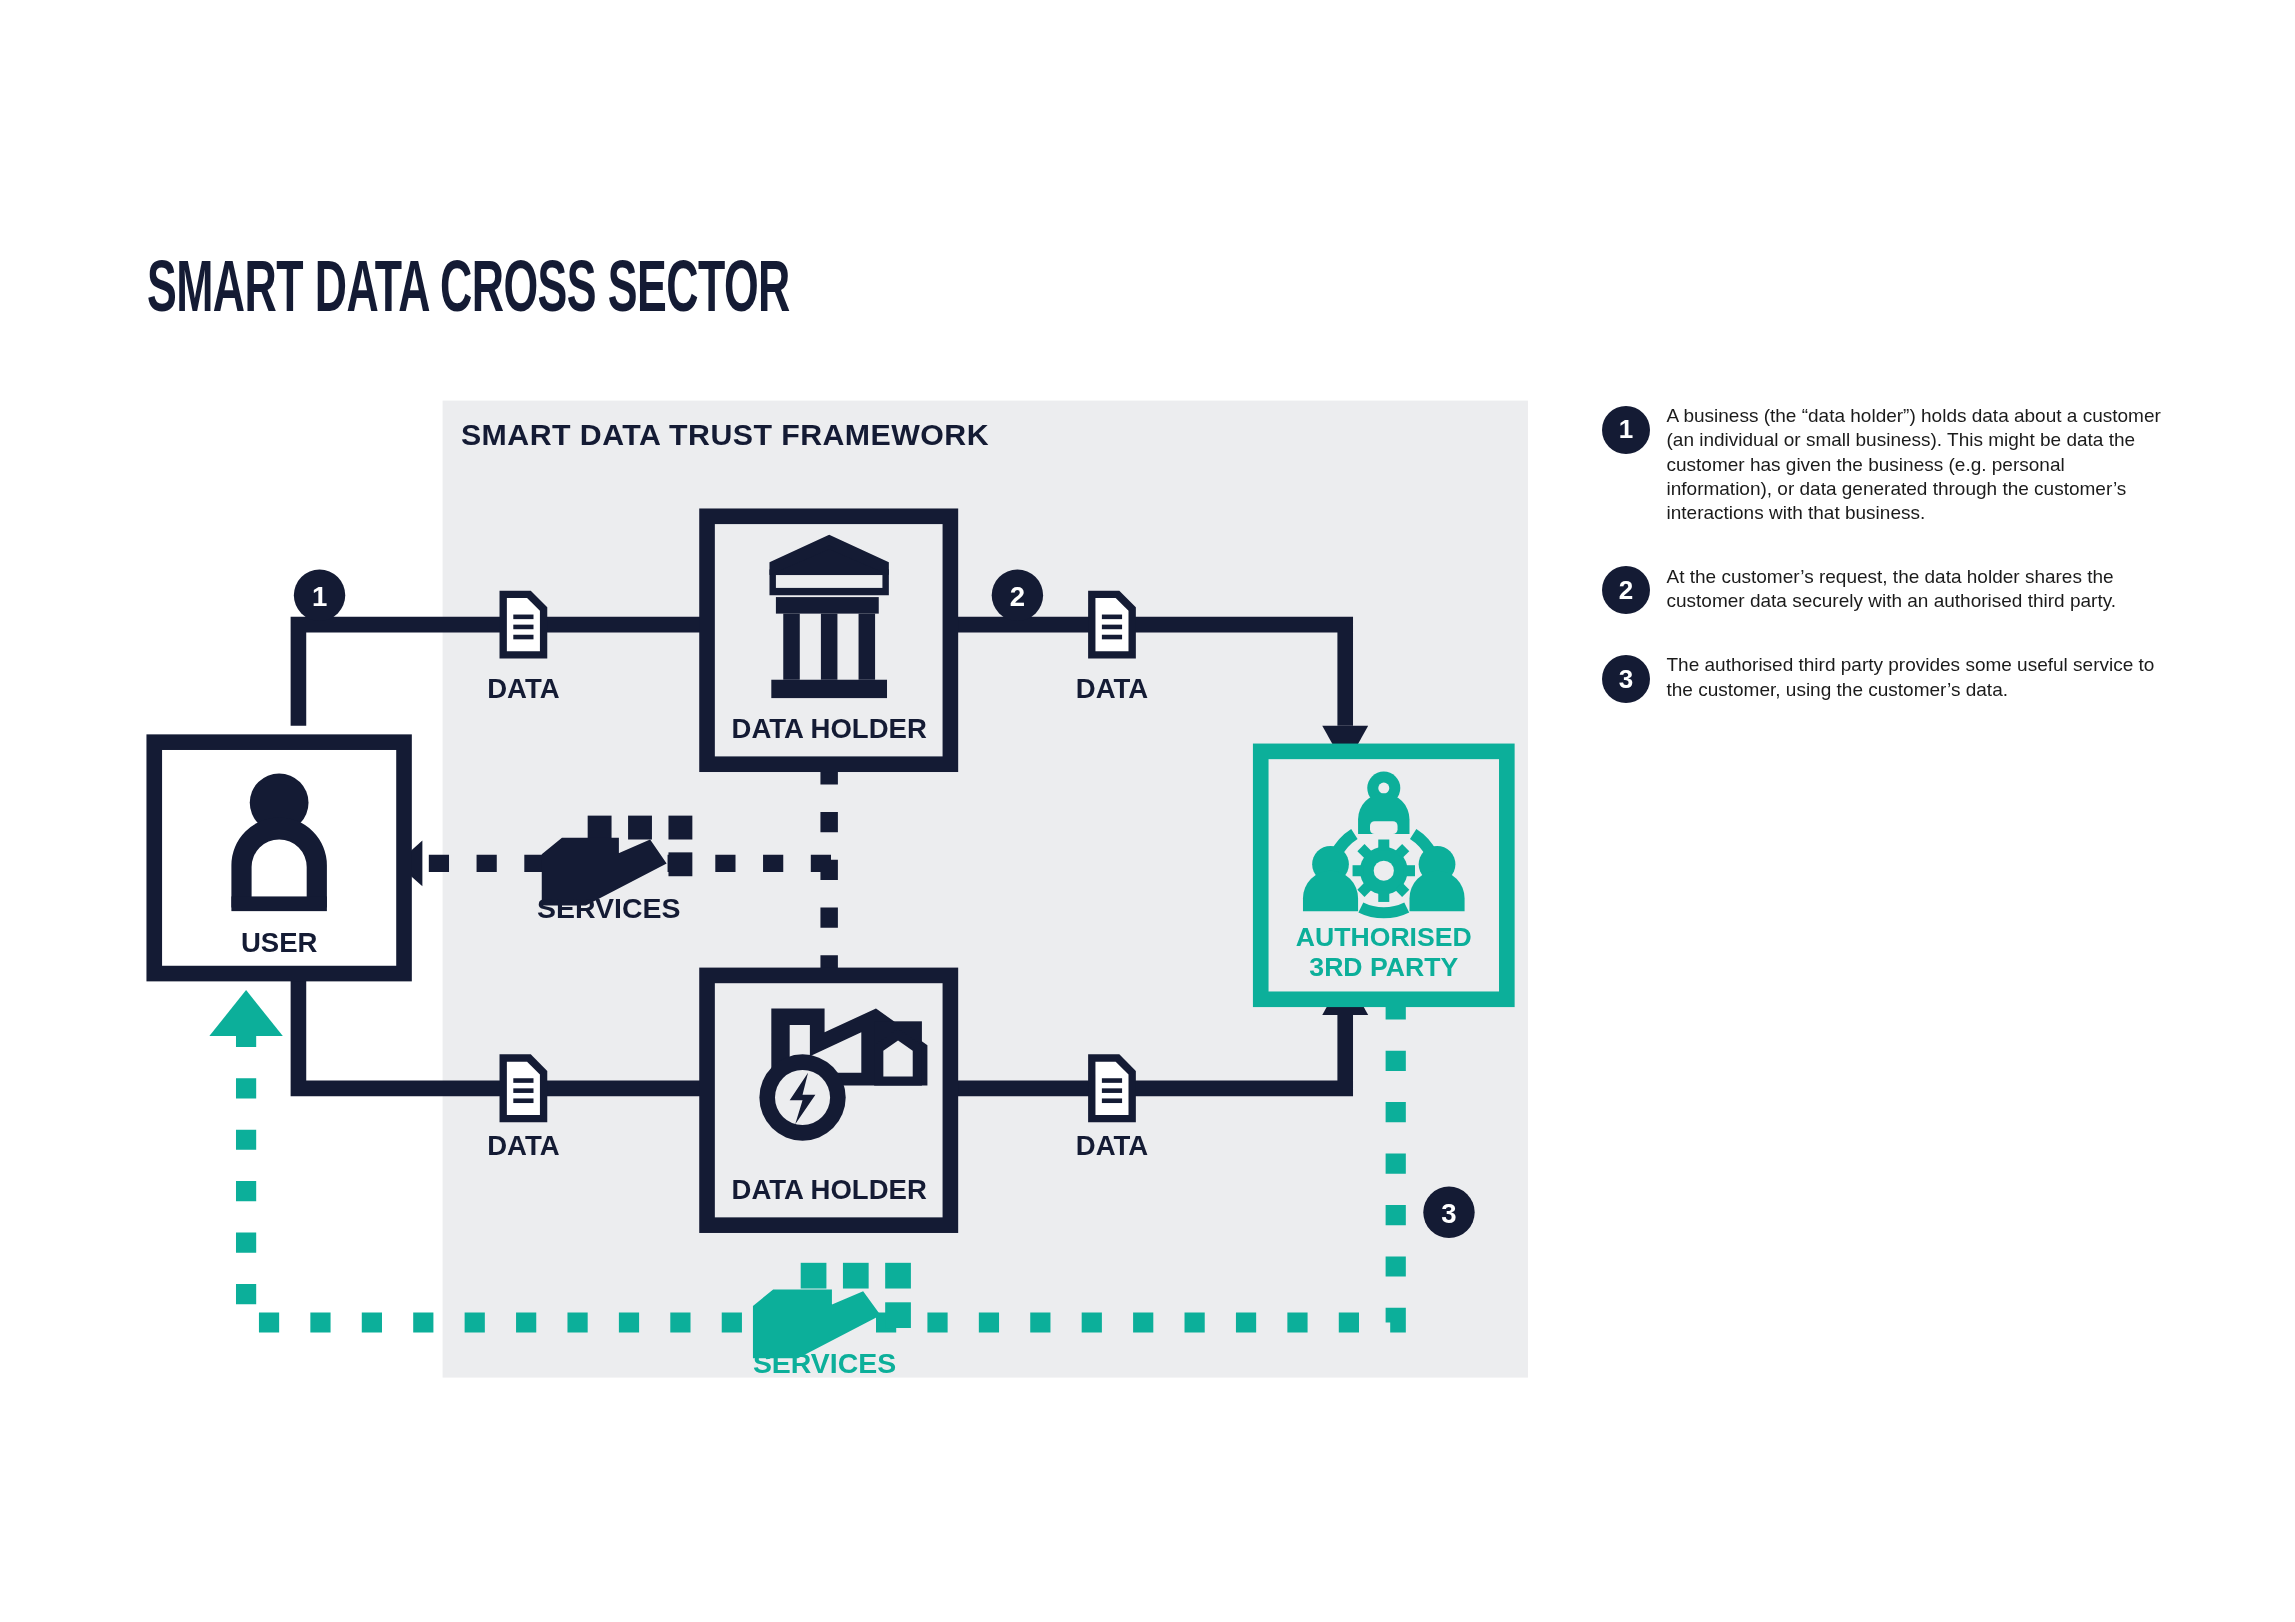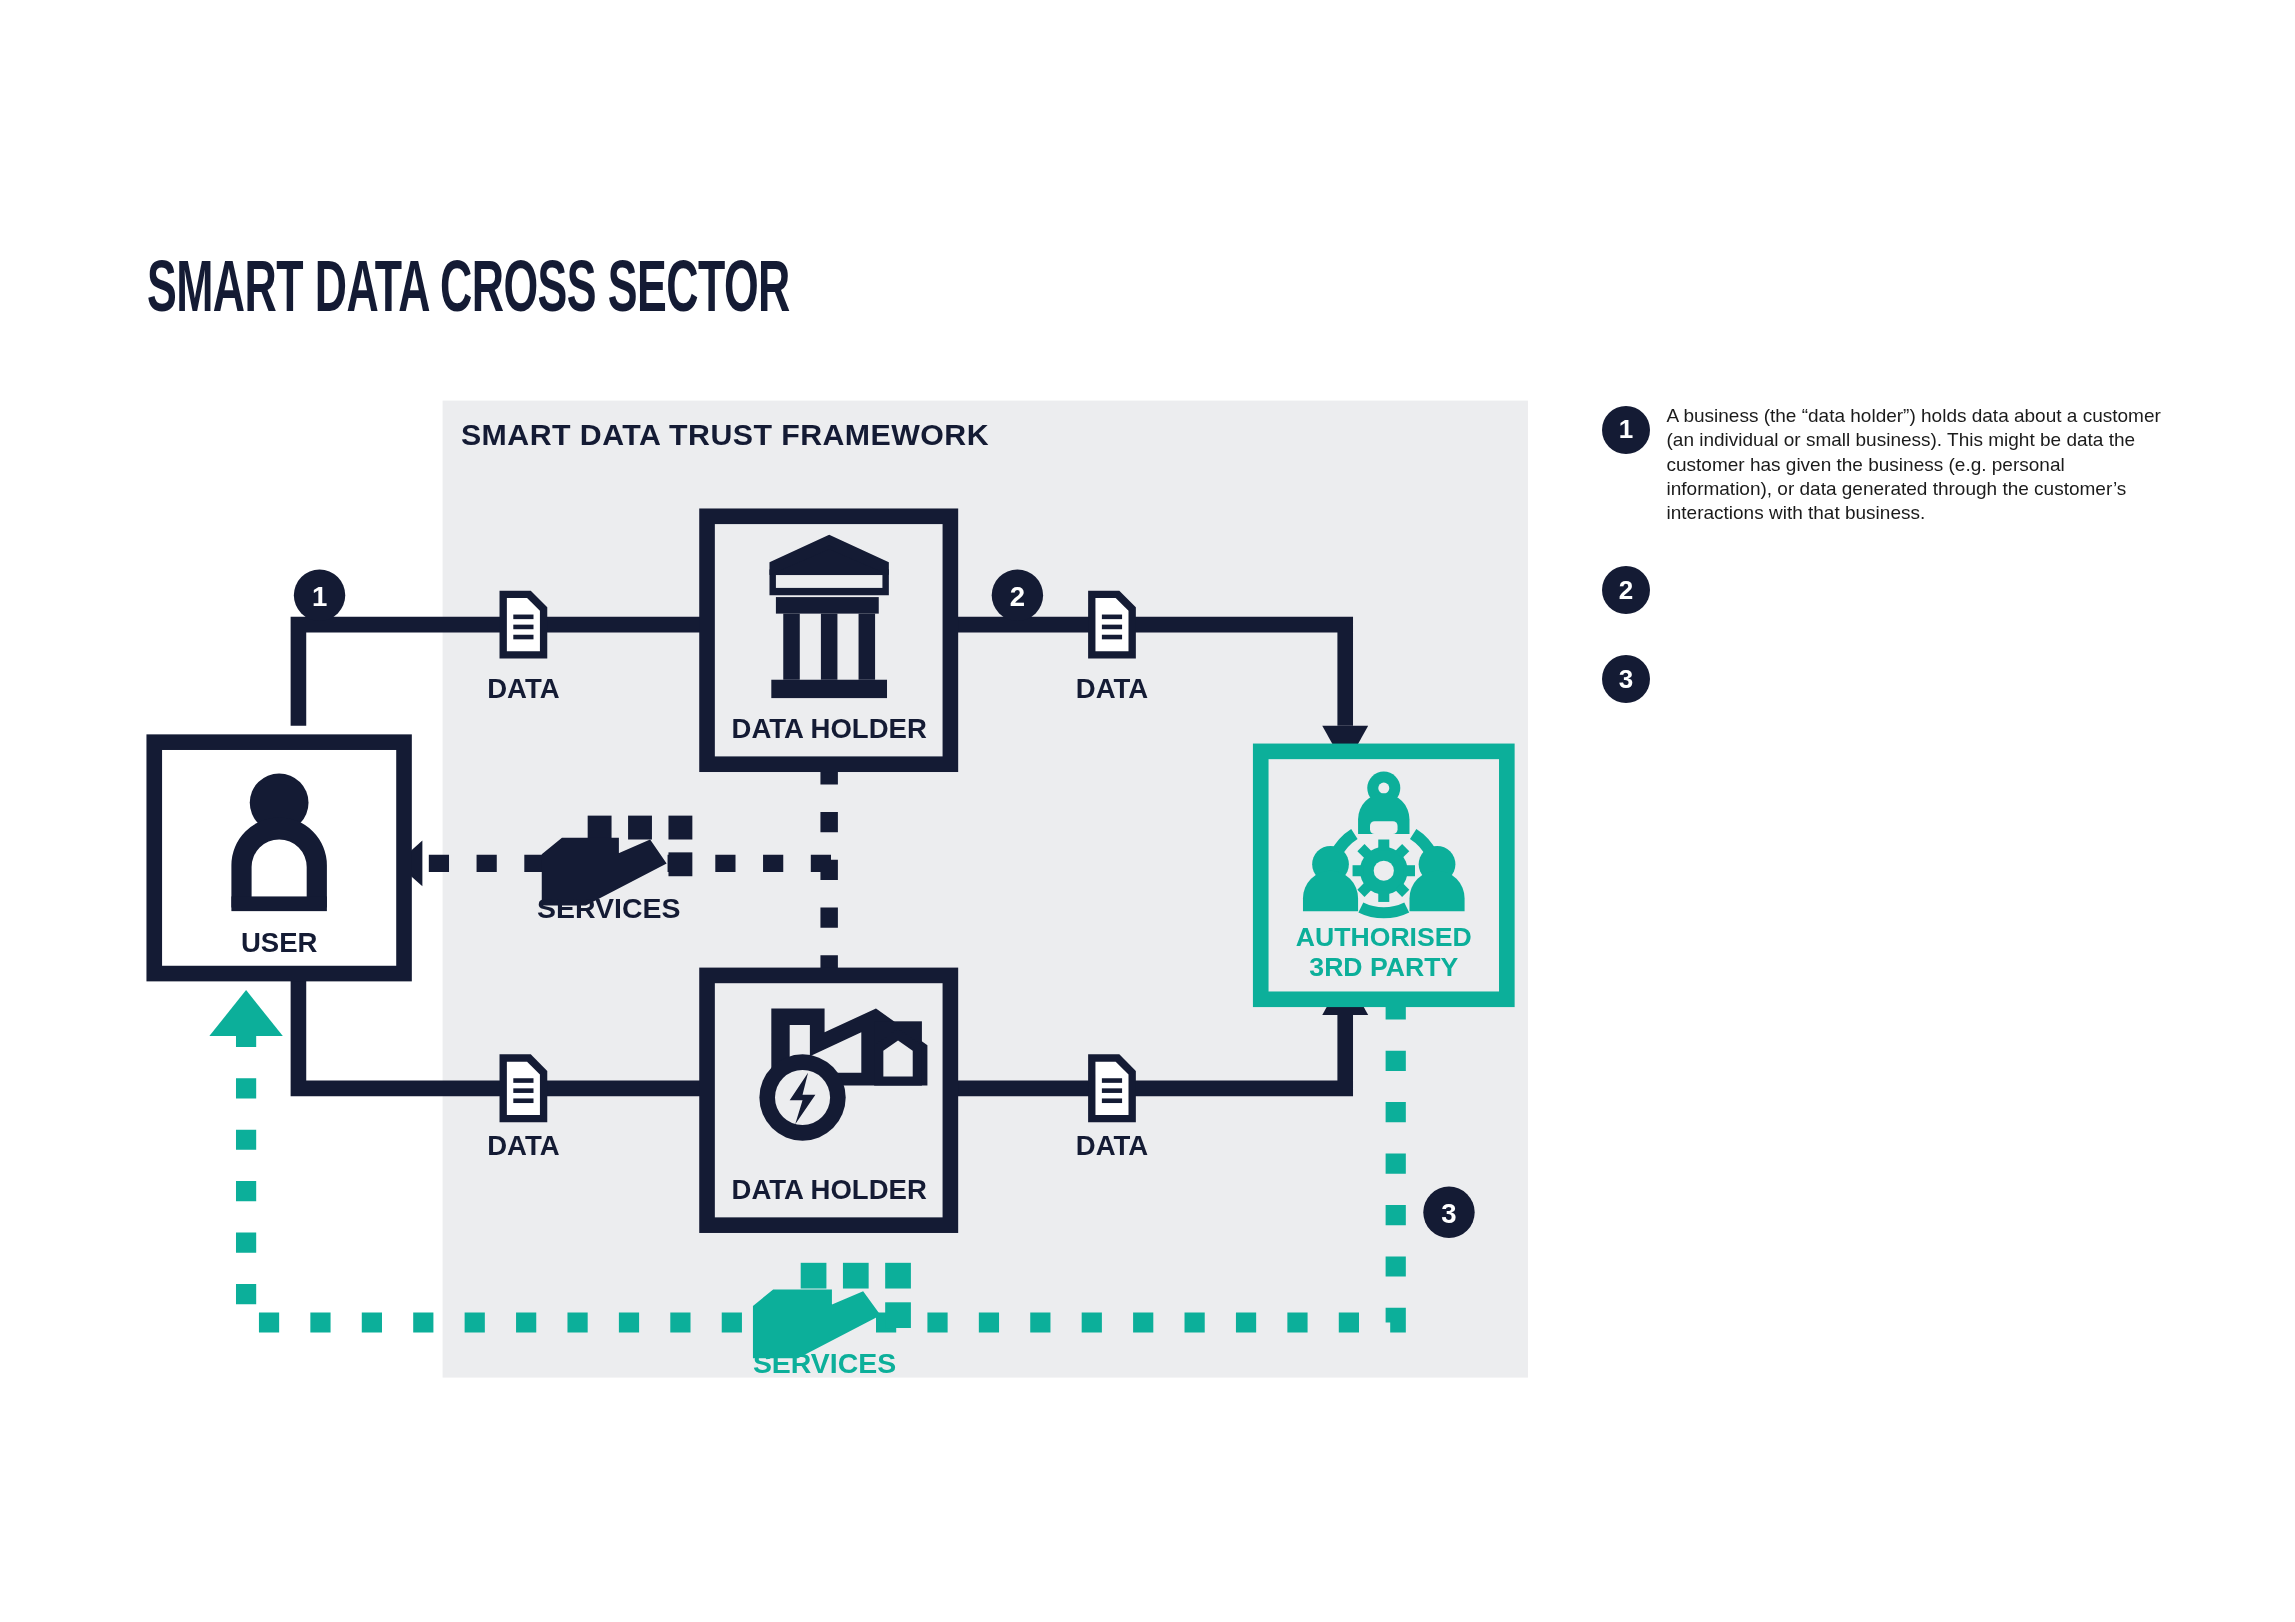--- a/index.html
+++ b/index.html
@@ -223,22 +223,24 @@
 
   <div class="legend">
 
     <div class="legend-item">
       <div class="badge">1</div>
       <div class="legend-text">A business (the “data holder”) holds data about a customer (an individual or small business). This might be data the customer has given the business (e.g. personal information), or data generated through the customer’s interactions with that business.</div>
     </div>
 
     <div class="legend-item">
       <div class="badge">2</div>
+      <div class="legend-text">At the customer’s request, the data holder shares the customer data securely with an authorised third party.</div>
     </div>
 
     <div class="legend-item">
       <div class="badge">3</div>
+      <div class="legend-text">The authorised third party provides some useful service to the customer, using the customer’s data.</div>
     </div>
 
   </div>
 
 </div>
 
 
 </body></html>

